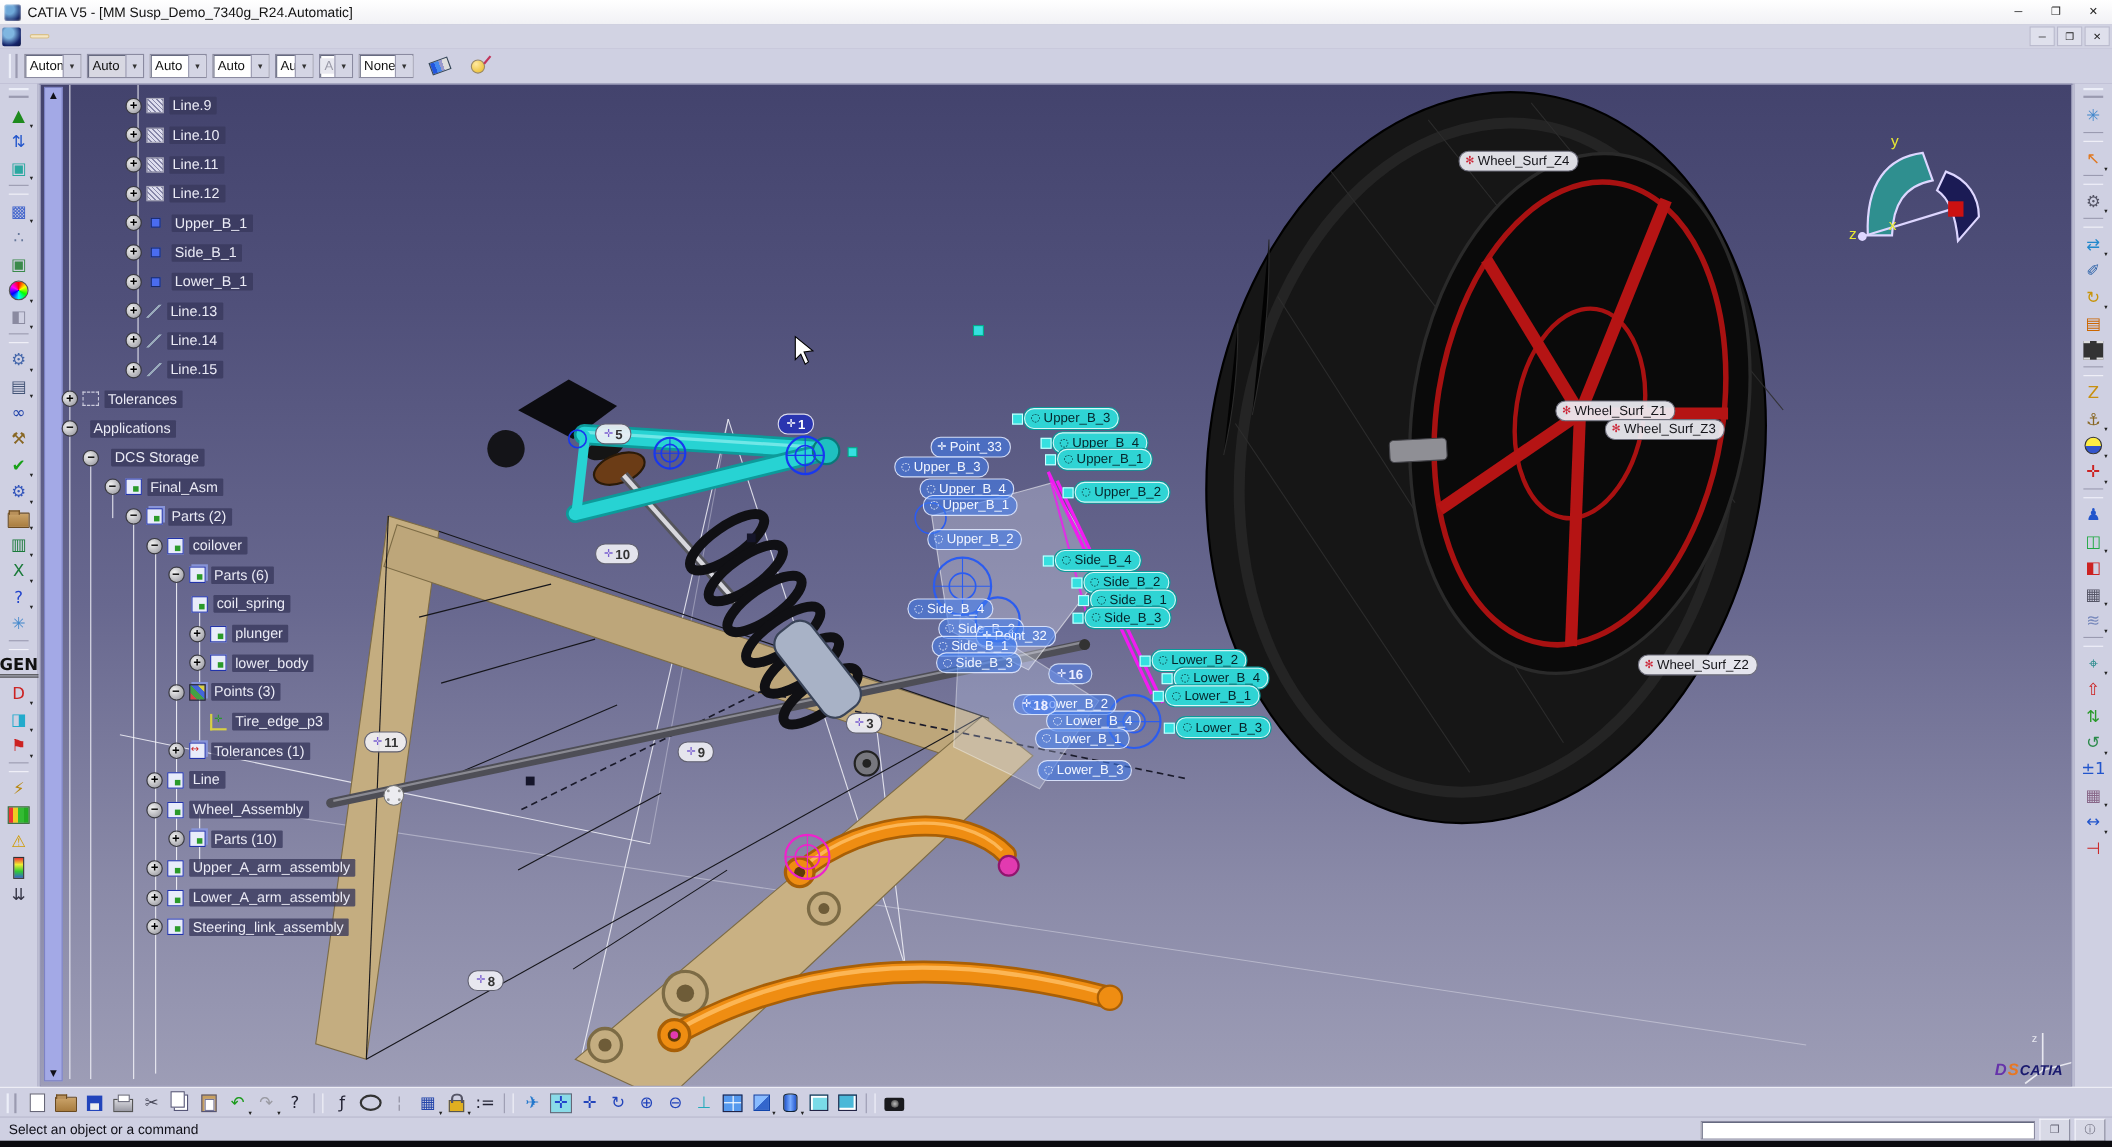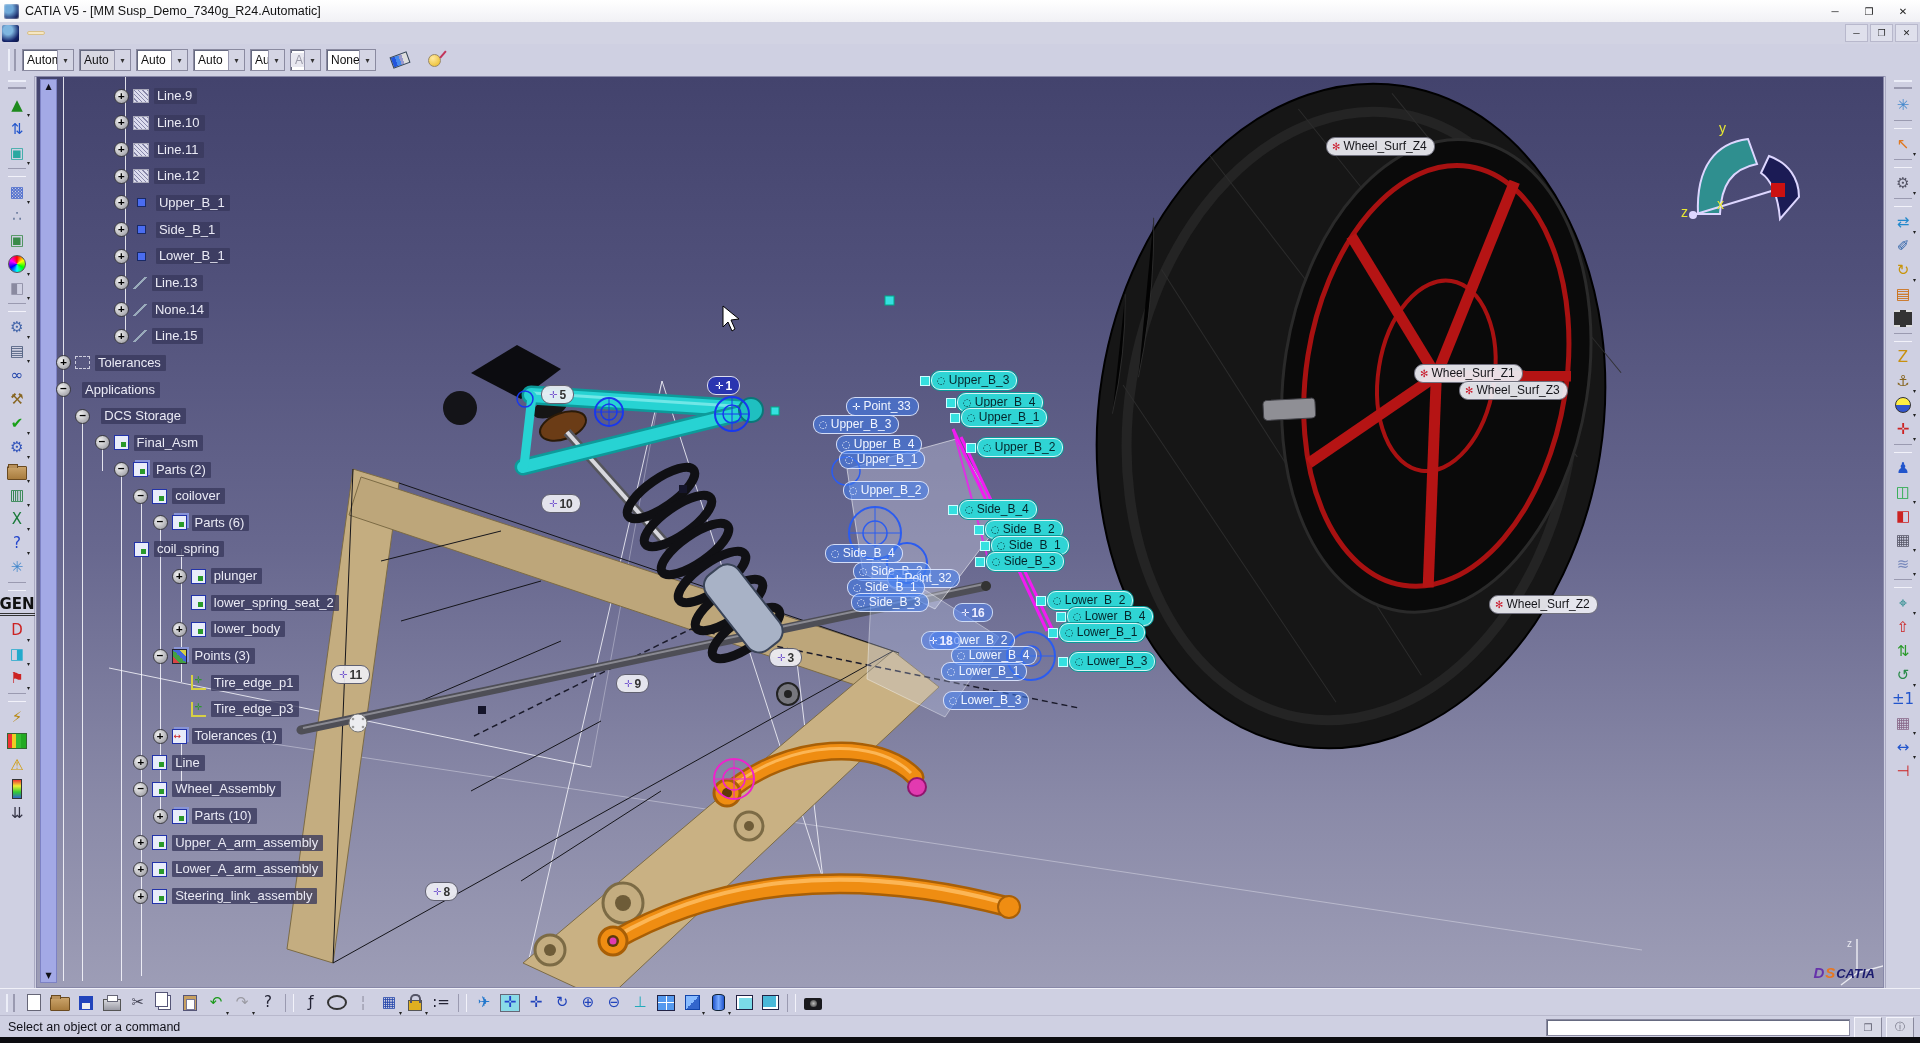--- a/index.html
+++ b/index.html
@@ -677,21 +677,21 @@
           <span class="tlabel">Lower_B_1</span>
         </div>
         <div class="tree-row" style="padding-left: 76.9px;">
           <span class="exp has-exp">+</span>
           <span class="ti ti-linetick"></span>
           <span class="tlabel">Line.13</span>
         </div>
         <div class="tree-row" style="padding-left: 76.9px;">
           <span class="exp has-exp">+</span>
           <span class="ti ti-linetick"></span>
-          <span class="tlabel">None.14</span>
+          <span class="tlabel">Line.14</span>
         </div>
         <div class="tree-row" style="padding-left: 76.9px;">
           <span class="exp has-exp">+</span>
           <span class="ti ti-linetick"></span>
           <span class="tlabel">Line.15</span>
         </div>
         <div class="tree-row" style="padding-left: 19px;">
           <span class="exp has-exp">+</span>
           <span class="ti ti-constraints"></span>
           <span class="tlabel">Tolerances</span>
@@ -719,49 +719,39 @@
         <div class="tree-row" style="padding-left: 96.2px;">
           <span class="exp has-exp">−</span>
           <span class="ti ti-part"></span>
           <span class="tlabel">coilover</span>
         </div>
         <div class="tree-row" style="padding-left: 115.5px;">
           <span class="exp has-exp">−</span>
           <span class="ti ti-product"></span>
           <span class="tlabel">Parts (6)</span>
         </div>
-        <div class="tree-row" style="padding-left: 78px;">
+        <div class="tree-row" style="padding-left: 118px;">
           <span class="exp"></span>
           <span class="ti ti-part"></span>
           <span class="tlabel">coil_spring</span>
         </div>
         <div class="tree-row" style="padding-left: 134.8px;">
           <span class="exp has-exp">+</span>
           <span class="ti ti-part"></span>
           <span class="tlabel">plunger</span>
-        </div>
-        <div class="tree-row" style="padding-left: 134.8px;">
-          <span class="exp"></span>
-          <span class="ti ti-part"></span>
-          <span class="tlabel">lower_spring_seat_2</span>
         </div>
         <div class="tree-row" style="padding-left: 134.8px;">
           <span class="exp has-exp">+</span>
           <span class="ti ti-part"></span>
           <span class="tlabel">lower_body</span>
         </div>
         <div class="tree-row" style="padding-left: 115.5px;">
           <span class="exp has-exp">−</span>
           <span class="ti ti-points-group"></span>
           <span class="tlabel">Points (3)</span>
-        </div>
-        <div class="tree-row" style="padding-left: 134.8px;">
-          <span class="exp"></span>
-          <span class="ti ti-point-axis"></span>
-          <span class="tlabel">Tire_edge_p1</span>
         </div>
         <div class="tree-row" style="padding-left: 134.8px;">
           <span class="exp"></span>
           <span class="ti ti-point-axis"></span>
           <span class="tlabel">Tire_edge_p3</span>
         </div>
         <div class="tree-row" style="padding-left: 115.5px;">
           <span class="exp has-exp">+</span>
           <span class="ti ti-tolerance"></span>
           <span class="tlabel">Tolerances (1)</span>

